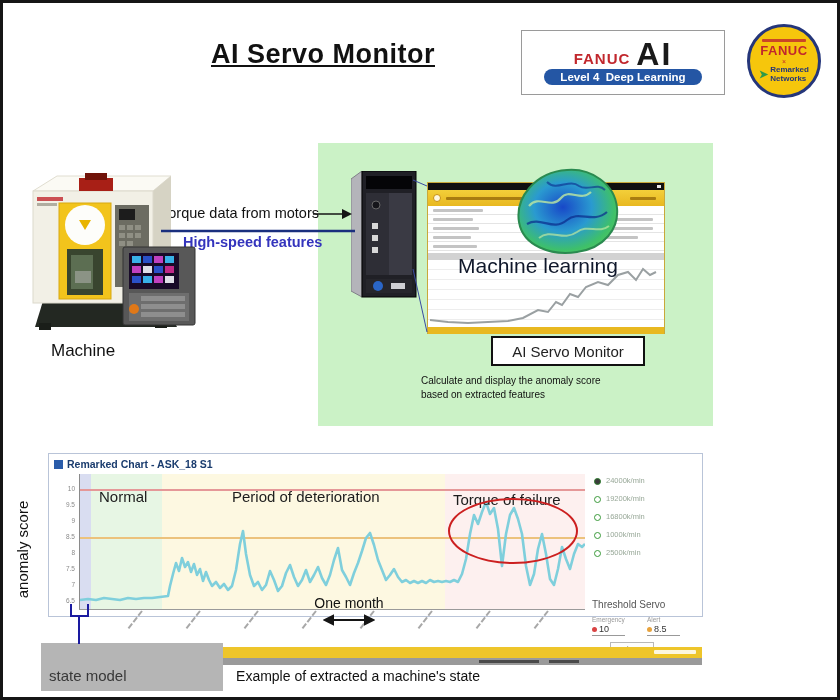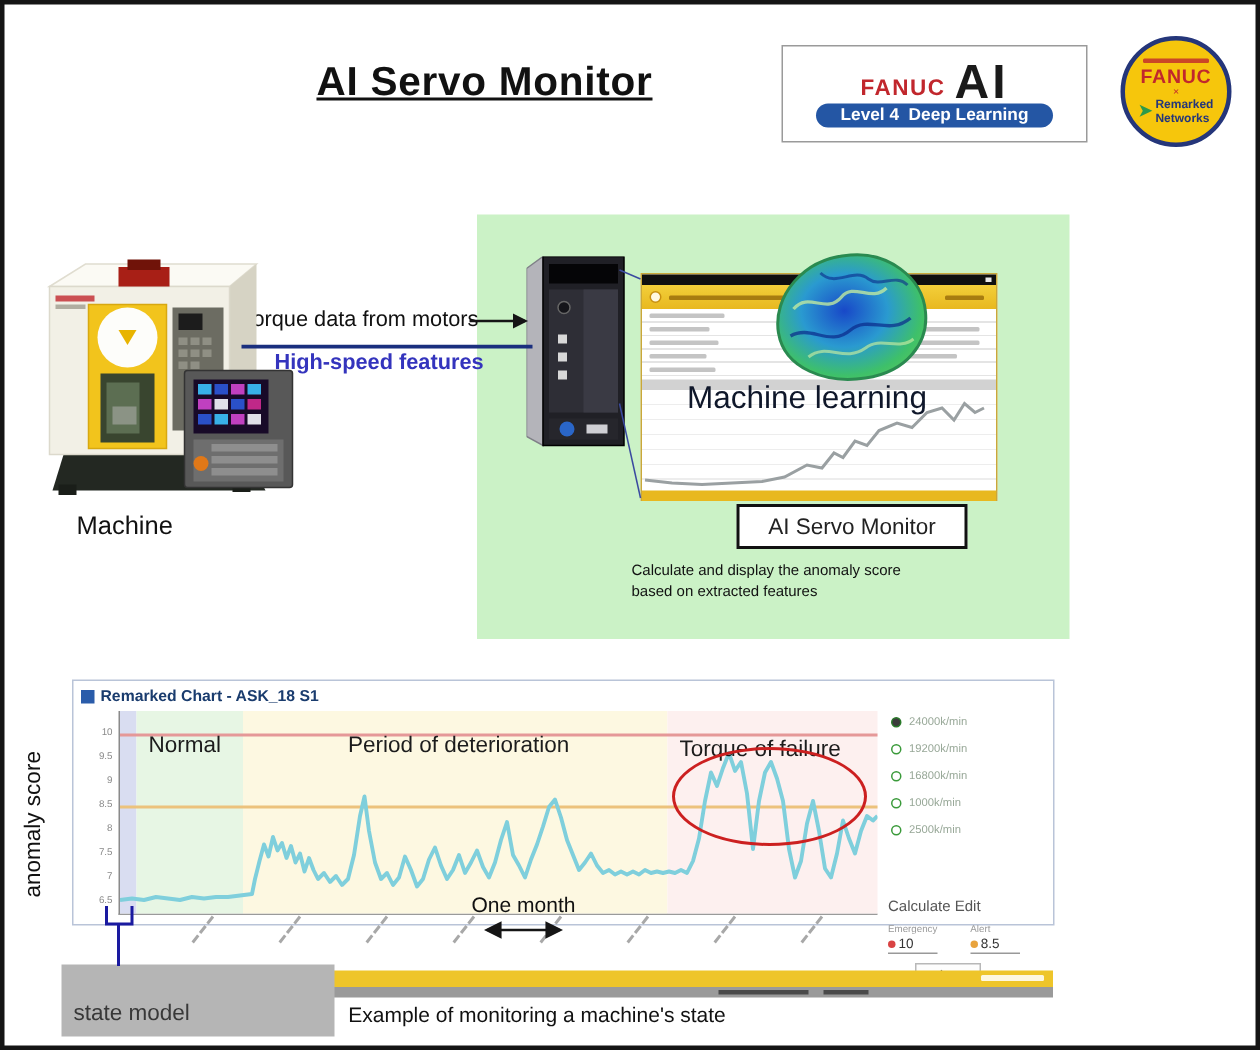--- a/index.html
+++ b/index.html
@@ -323,21 +323,21 @@
         <span class="radio"></span>
         <span class="legend-label">1000k/min</span>
       </div>
       <div class="legend-item">
         <span class="radio"></span>
         <span class="legend-label">2500k/min</span>
       </div>
     </div>
 
     <div class="threshold">
-      <div class="th-title">Calculate Edit</div>
+      <div class="th-title">Threshold Servo</div>
       <div class="th-cols">
         <div class="th-col">
           <span class="th-lab">Emergency</span>
           <span class="th-val">
             <span class="dot dot-red"></span>
             <span>10</span>
           </span>
         </div>
         <div class="th-col">
           <span class="th-lab">Alert</span>
@@ -359,21 +359,21 @@
     </div>
   </div>
 
   <div class="abs ylabel">anomaly score</div>
 
   <div class="abs model-note">
     <br>
     <span>state model</span>
   </div>
 
-  <div class="abs caption">Example of monitoring a machine's state</div>
+  <div class="abs caption">Example of extracted a machine's state</div>
 
   <svg class="abs overlay" viewBox="0 0 840 700">
     <defs>
       <marker id="arrowhead" viewBox="0 0 10 10" refX="8" refY="5" markerWidth="6.5" markerHeight="6.5" orient="auto-start-reverse">
         <path d="M0,0 L10,5 L0,10 z" fill="#151515"></path>
       </marker>
     </defs>
     <line x1="310" y1="211" x2="347" y2="211" stroke="#151515" stroke-width="1.6" marker-end="url(#arrowhead)"></line>
     <line x1="158" y1="228" x2="352" y2="228" stroke="#1a2f7e" stroke-width="2.5"></line>
     <line x1="410" y1="177" x2="424" y2="183" stroke="#3a4aa0" stroke-width="1"></line>

